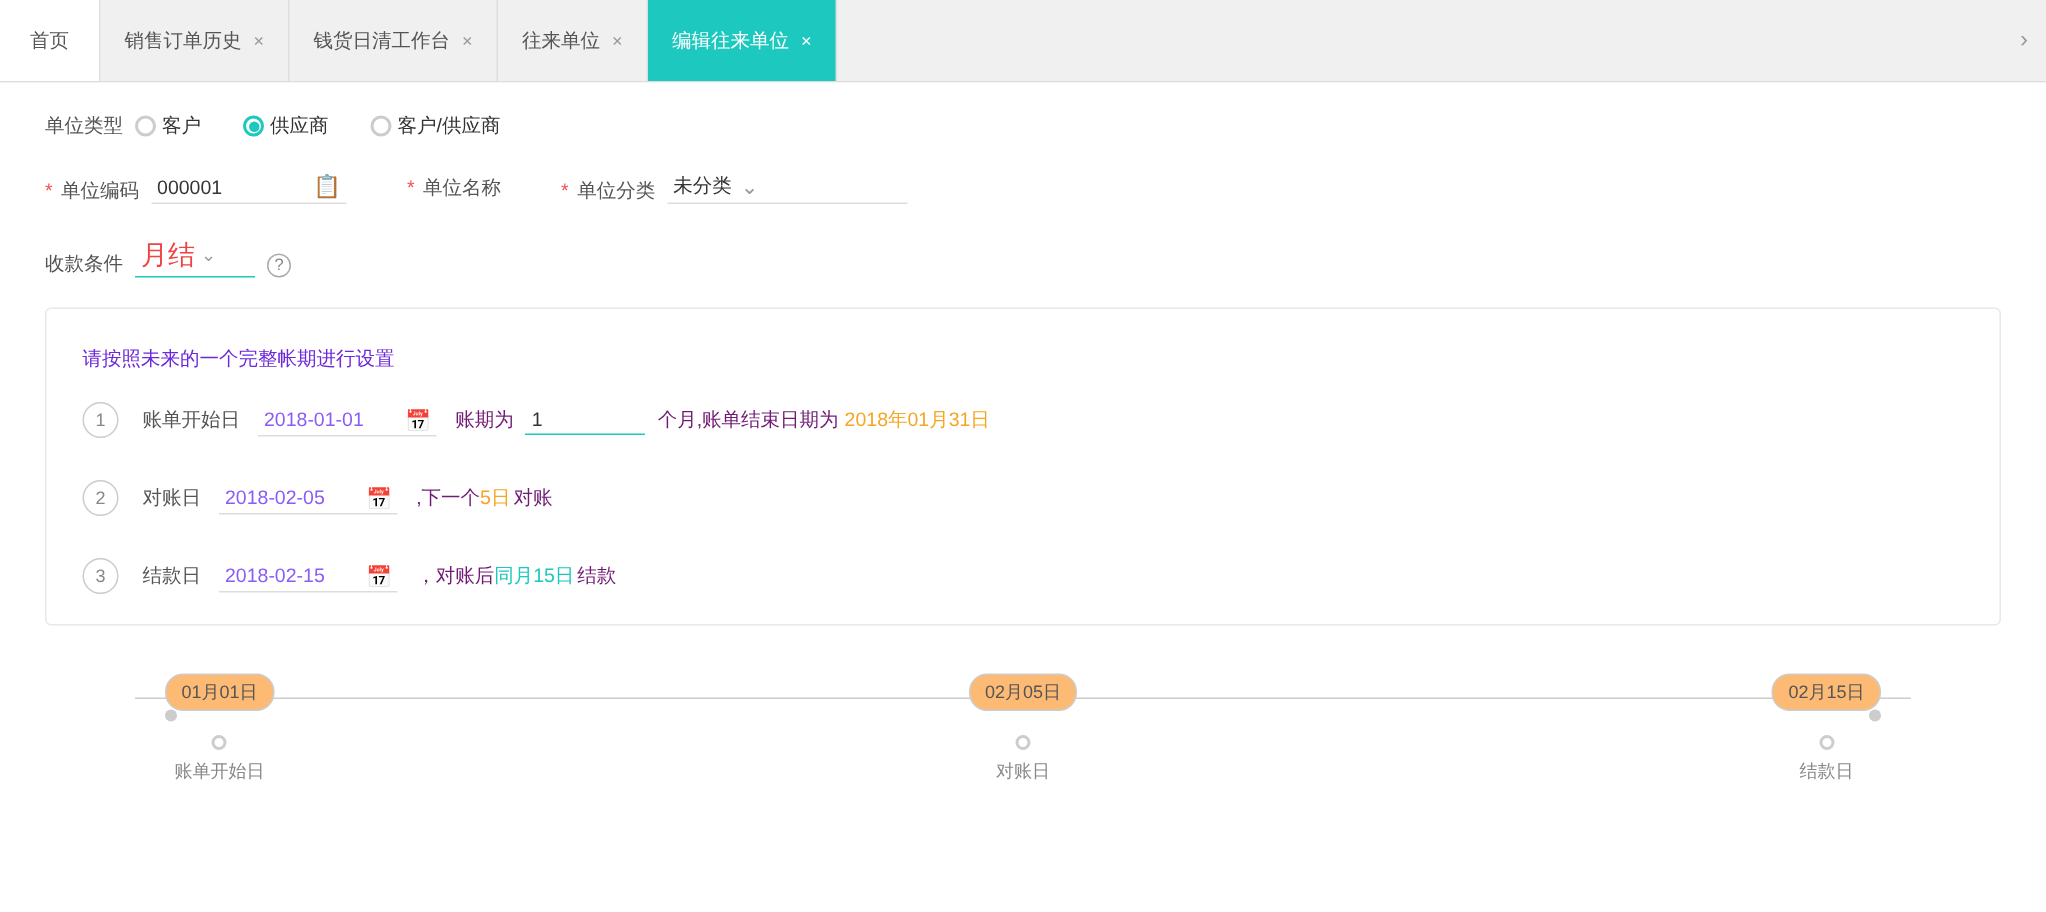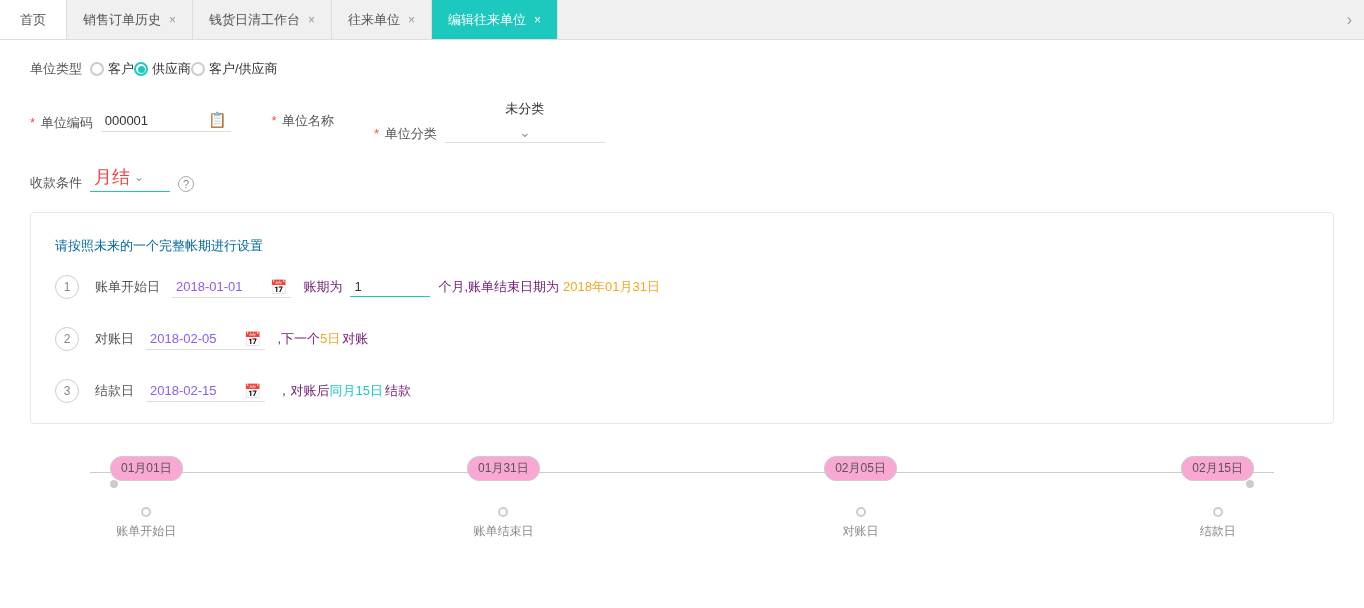--- a/index.html
+++ b/index.html
@@ -4,21 +4,21 @@
   <style>
     * { box-sizing: border-box; margin: 0; padding: 0; }
     body { font-family: 'Microsoft YaHei', '微软雅黑', sans-serif; font-size: 13px; background: #f5f5f5; color: #333; }
 
     
     .tabs-bar {
       display: flex;
       align-items: center;
       background: #f0f0f0;
       border-bottom: 1px solid #ddd;
-      height: 40px;
+      height: 55px;
       padding: 0 0;
     }
     .tab {
       display: flex;
       align-items: center;
       padding: 0 16px;
       height: 100%;
       cursor: pointer;
       font-size: 13px;
       color: #555;
@@ -77,21 +77,21 @@
       font-size: 13px;
     }
     .required-star {
       color: #f05050;
       margin-right: 2px;
     }
 
     
     .radio-group {
       display: flex;
-      gap: 0;
+      gap: 28px;
       align-items: center;
     }
     .radio-item {
       display: flex;
       align-items: center;
       gap: 4px;
       cursor: pointer;
     }
     .radio-circle {
       width: 14px;
@@ -164,21 +164,20 @@
       font-size: 12px;
     }
     .dropdown-select {
       display: flex;
       align-items: center;
       border-bottom: 1px solid #ddd;
       padding: 2px 4px;
       gap: 6px;
       cursor: pointer;
       min-width: 120px;
-      flex-direction: column;
     }
     .dropdown-select .arrow {
       color: #999;
       font-size: 14px;
     }
 
     
     .help-icon {
       width: 16px;
       height: 16px;
@@ -194,21 +193,21 @@
 
     
     .card {
       border: 1px solid #e8e8e8;
       border-radius: 4px;
       padding: 24px 24px 20px;
       margin-bottom: 16px;
     }
     .card-title {
       font-size: 13px;
-      color: #0369a1;
+      color: #6d28d9;
       margin-bottom: 20px;
     }
 
     
     .step-row {
       display: flex;
       align-items: center;
       margin-bottom: 28px;
       gap: 0;
     }
@@ -310,23 +309,23 @@
       background: #fff;
       border: 2px solid #ccc;
       z-index: 1;
     }
     .node-pill {
       border: 1px solid #ccc;
       border-radius: 12px;
       padding: 3px 10px;
       font-size: 12px;
       color: #555;
-      background: #f9a8d4;
+      background: #fdba74;
       white-space: nowrap;
-      margin-bottom: 20px;
+      margin-bottom: 10px;
     }
     .node-sub-label {
       font-size: 12px;
       color: #888;
       white-space: nowrap;
     }
     .node-end-dot {
       width: 8px;
       height: 8px;
       border-radius: 50%;
@@ -474,25 +473,20 @@
       <div style="display:flex;align-items:center;position:absolute;top:24px;right:40px;">
         <div class="node-end-dot"></div>
       </div>
 
       <div class="timeline-node" style="margin-left:40px;">
         <div class="node-pill">01月01日</div>
         <div class="node-dot"></div>
         <div class="node-sub-label">账单开始日</div>
       </div>
 
-      <div class="timeline-node">
-        <div class="node-pill">01月31日</div>
-        <div class="node-dot"></div>
-        <div class="node-sub-label">账单结束日</div>
-      </div>
 
       <div class="timeline-node">
         <div class="node-pill">02月05日</div>
         <div class="node-dot"></div>
         <div class="node-sub-label">对账日</div>
       </div>
 
       <div class="timeline-node" style="margin-right:40px;">
         <div class="node-pill">02月15日</div>
         <div class="node-dot"></div>

